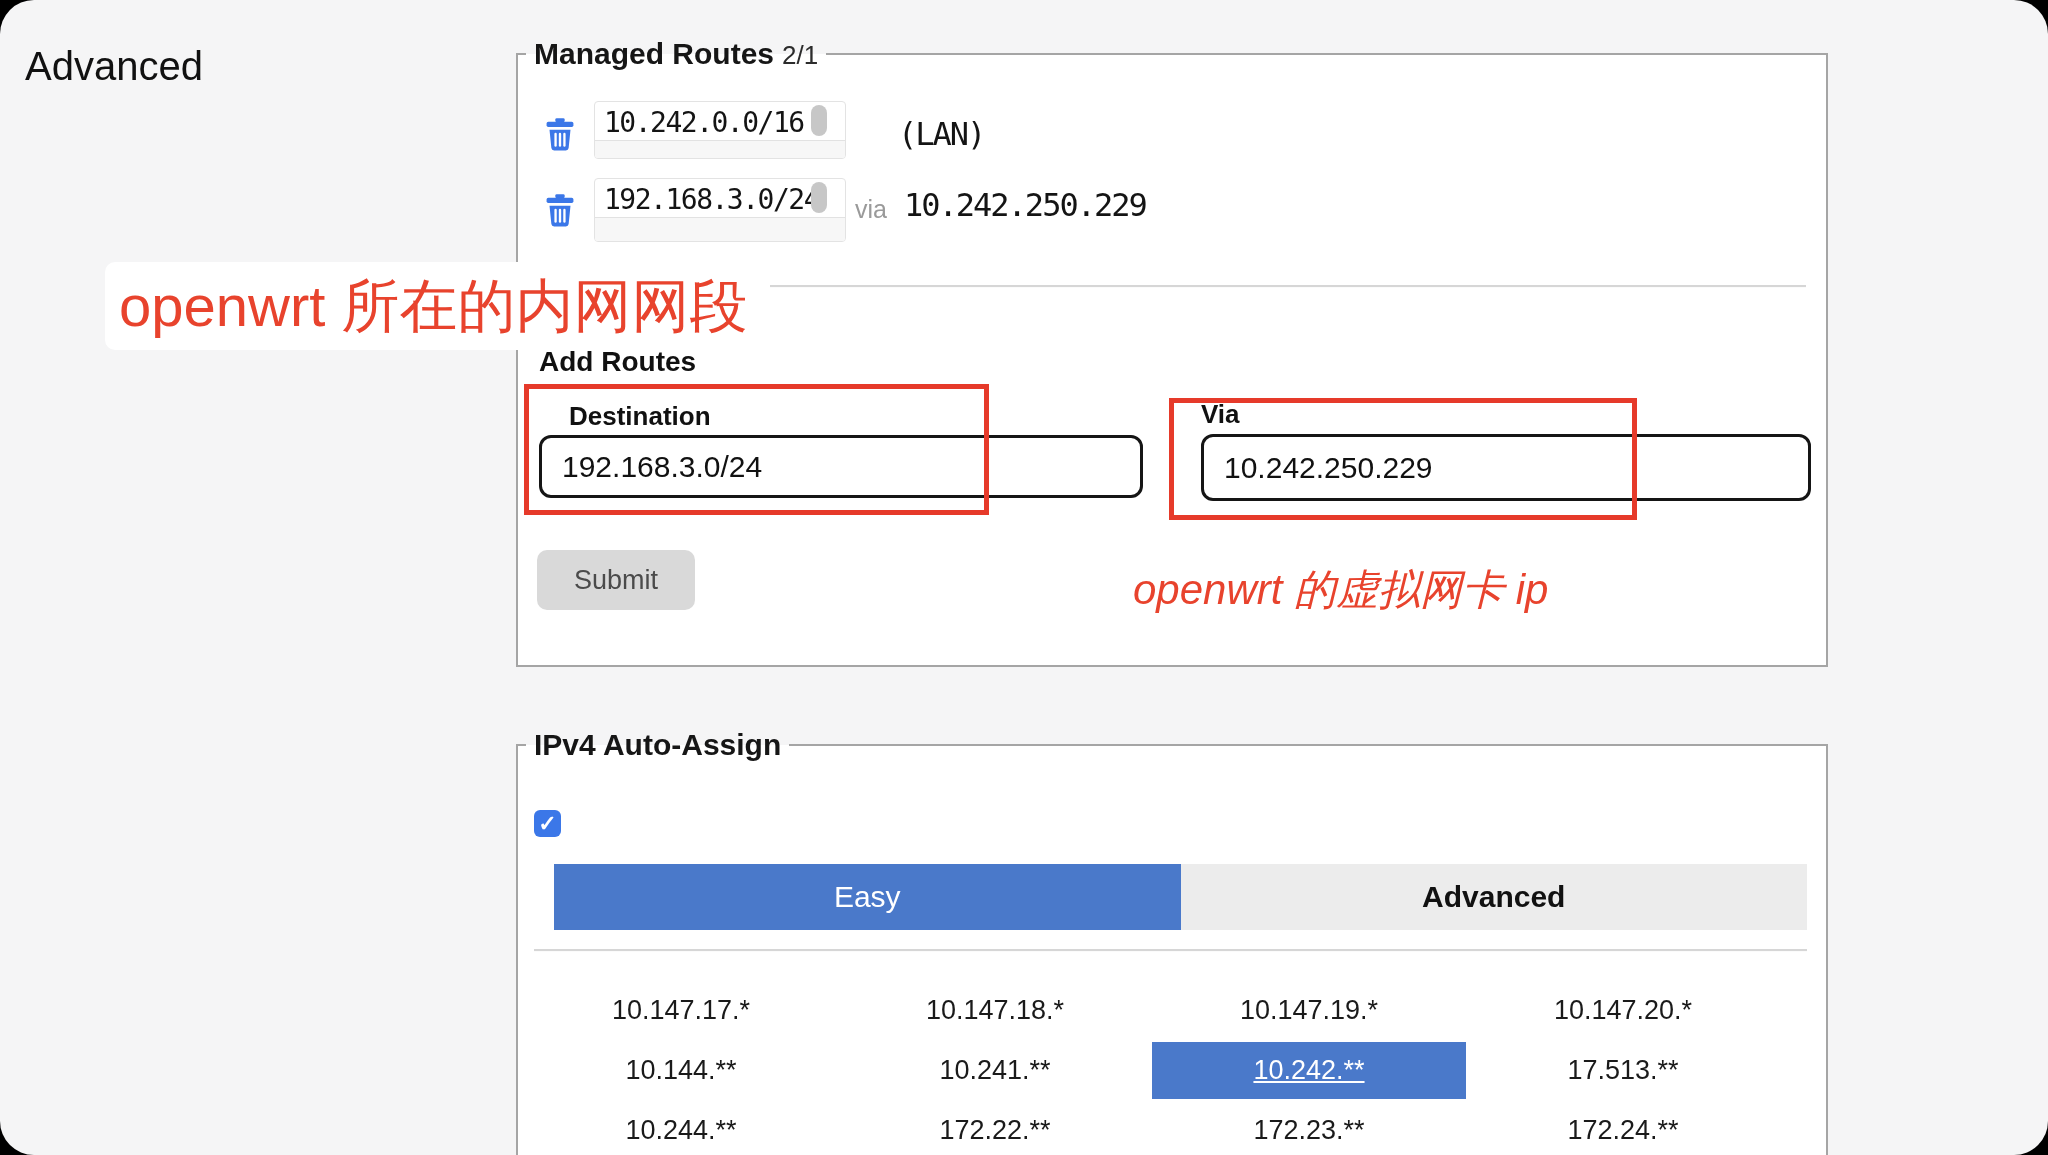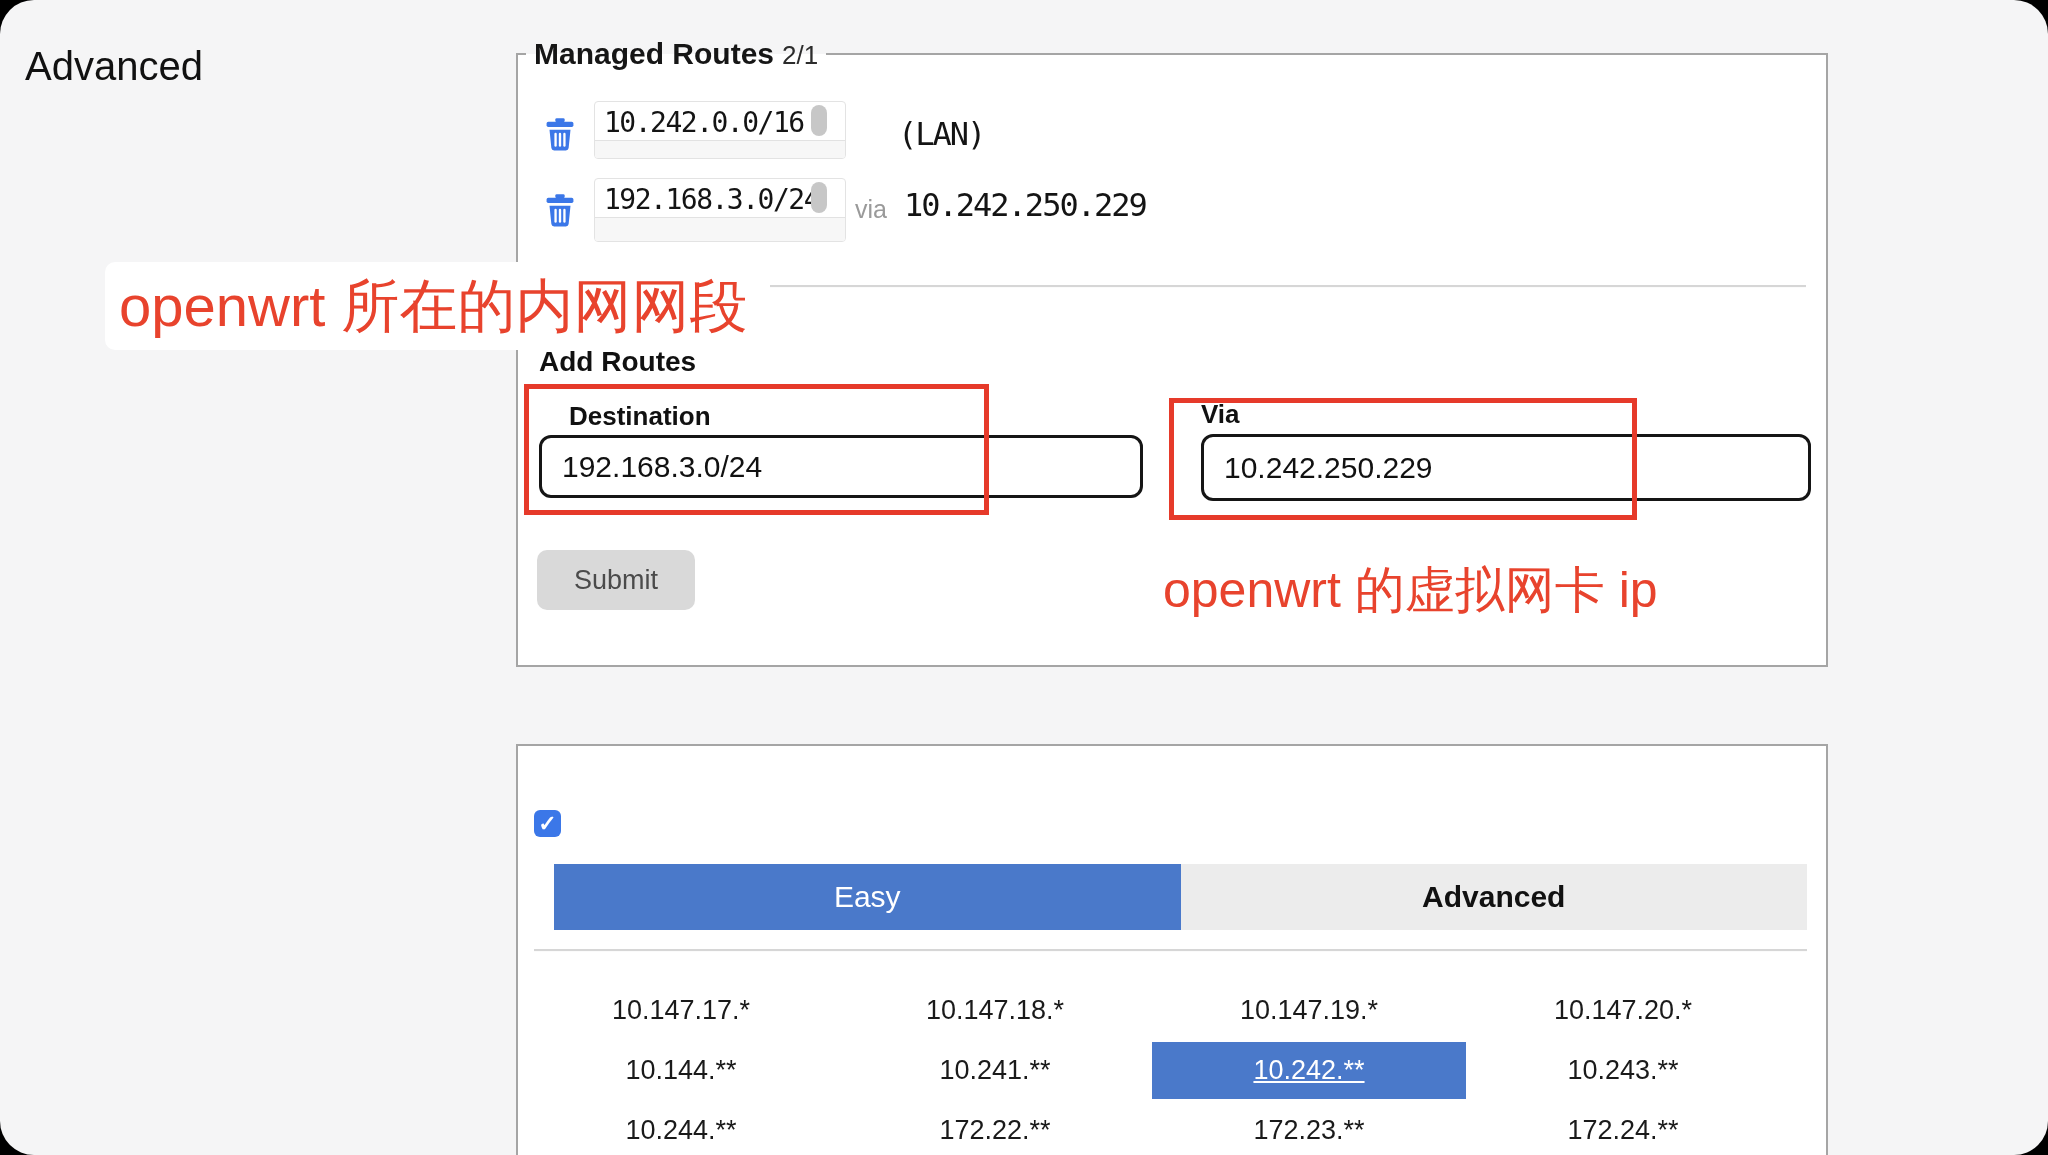--- a/index.html
+++ b/index.html
@@ -61,21 +61,21 @@
   }
   
   .red-rect{position:absolute;border:5px solid #e63a2a;box-sizing:border-box;z-index:20;background:transparent;}
   #red-rect-dest{left:524px;top:384px;width:465px;height:131px;}
   #red-rect-via{left:1169px;top:398px;width:468px;height:122px;}
   .annotation{position:absolute;z-index:30;color:#e8432d;white-space:nowrap;}
   #annotation-lan{
     left:105px;top:262px;width:665px;height:88px;background:#fff;border-radius:10px;
     font-size:58px;line-height:88px;padding-left:14px;box-sizing:border-box;
   }
-  #annotation-via{left:1163px;top:560px;font-size:50px;line-height:60px;}
+  #annotation-via{left:1133px;top:560px;font-size:42px;line-height:60px;font-style:italic;}
   
   .checkbox{
     position:absolute;left:16px;top:64px;width:27px;height:27px;background:#3b77e8;border-radius:6px;
     color:#fff;font-size:22px;font-weight:700;text-align:center;line-height:27px;
   }
   .checkbox-label{position:absolute;left:54px;top:60px;font-size:28px;color:#141414;}
   .segmented{position:absolute;left:16px;top:118px;width:1273px;height:66px;display:flex;}
   .segment{flex:1;text-align:center;line-height:66px;font-size:30px;}
   .segment.active{background:#4a79ca;color:#fff;font-weight:400;margin-left:20px;}
   .segment.inactive{background:#ececec;color:#111;font-weight:700;}
@@ -141,39 +141,42 @@
 
     <div class="section-h">Add Routes</div>
     <div class="field-label" id="dest-label">Destination</div>
     <input class="text-input" id="dest-input" value="192.168.3.0/24" style="">
     <div class="field-label" id="via-label">Via</div>
     <input class="text-input" id="via-input" value="10.242.250.229" style="">
     <button class="submit-btn">Submit</button>
   </div>
 
   <div class="fs" id="fs-ipv4">
+    <div class="fs-legend">
+      <span>IPv4 Auto-Assign</span>
+    </div>
 
     <div class="checkbox">✓</div>
 
     <div class="segmented">
       <div class="segment active">Easy</div>
       <div class="segment inactive">Advanced</div>
     </div>
 
     <div class="hr" id="hr-ipv4"></div>
 
     <div class="ip-grid">
         <div class="ip-cell">10.147.17.*</div>
         <div class="ip-cell">10.147.18.*</div>
         <div class="ip-cell">10.147.19.*</div>
         <div class="ip-cell">10.147.20.*</div>
         <div class="ip-cell">10.144.**</div>
         <div class="ip-cell">10.241.**</div>
         <div class="ip-cell selected">10.242.**</div>
-        <div class="ip-cell">10.243.**</div>
+        <div class="ip-cell">17.513.**</div>
         <div class="ip-cell">10.244.**</div>
         <div class="ip-cell">172.22.**</div>
         <div class="ip-cell">172.23.**</div>
         <div class="ip-cell">172.24.**</div>
       </div>
   </div>
 
   <div class="red-rect" id="red-rect-dest"></div>
   <div class="red-rect" id="red-rect-via"></div>
   <div class="annotation" id="annotation-lan">openwrt 所在的内网网段</div>

